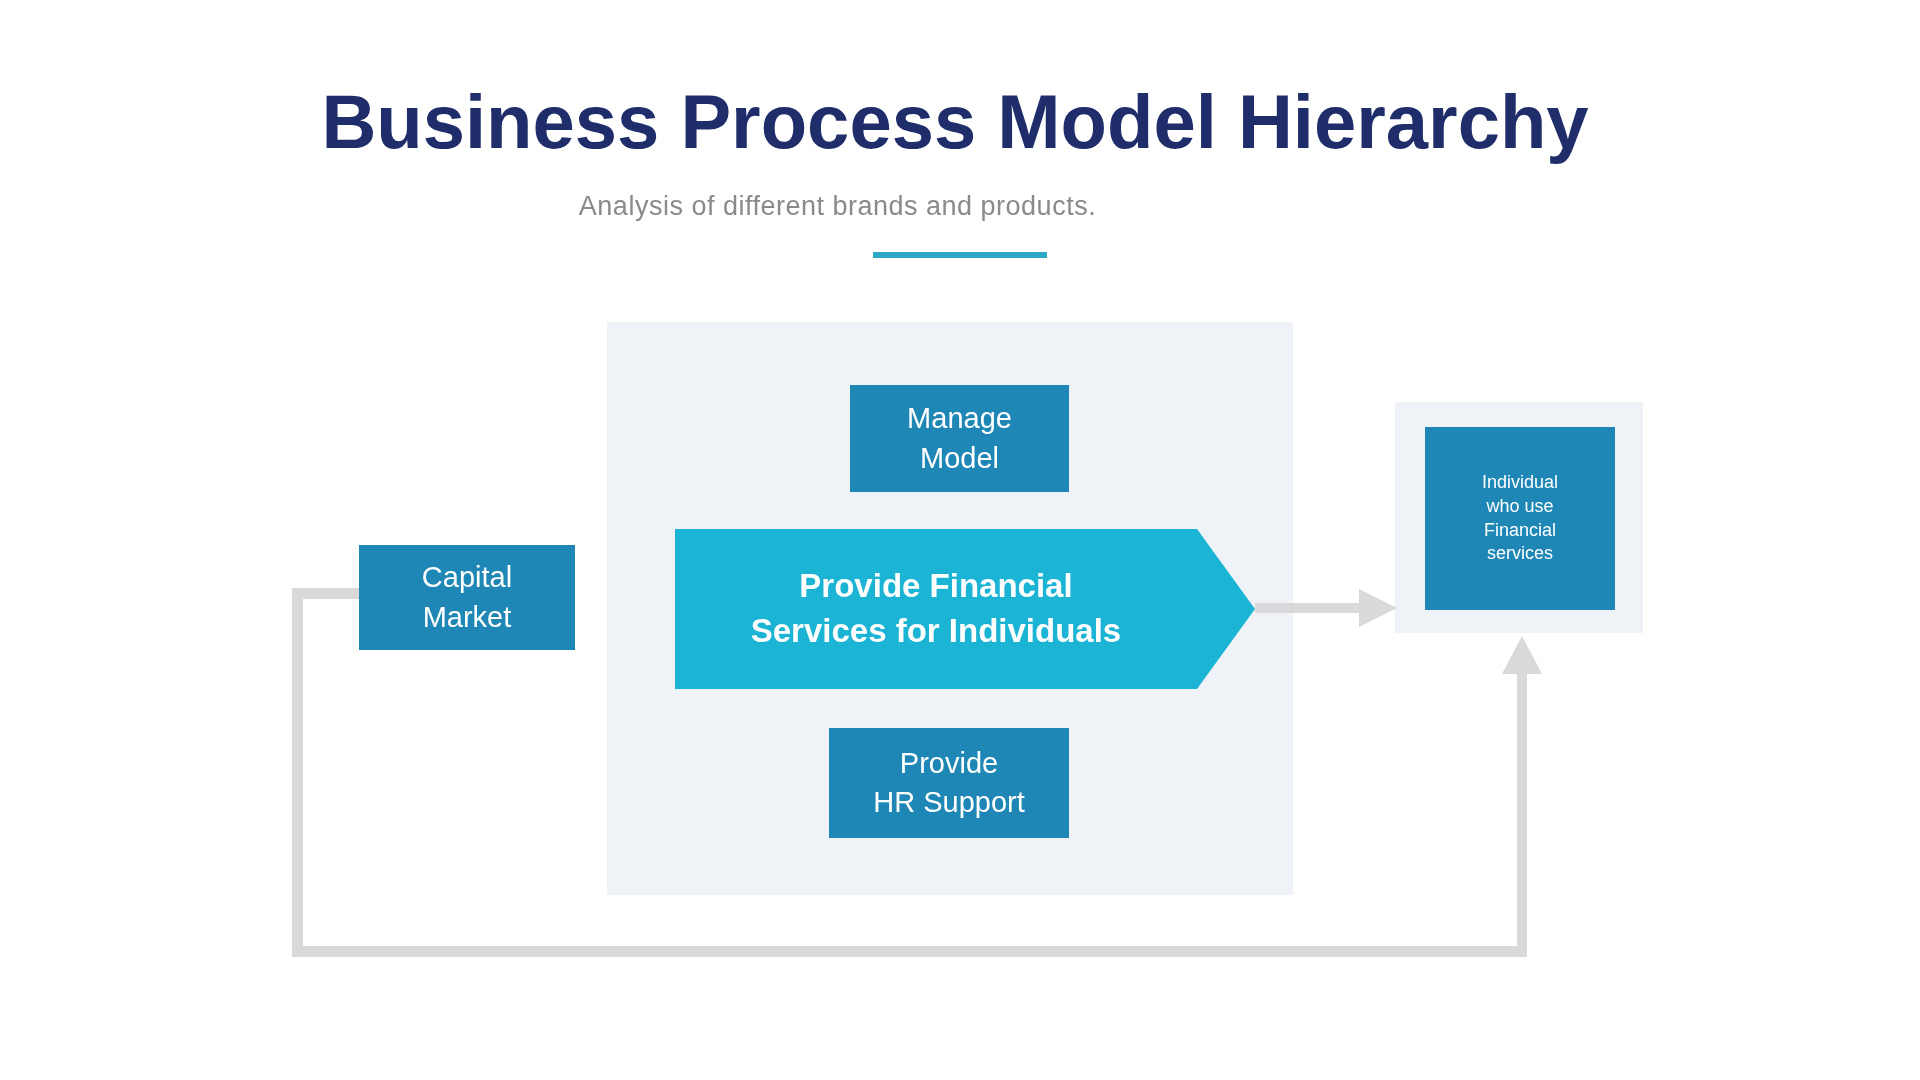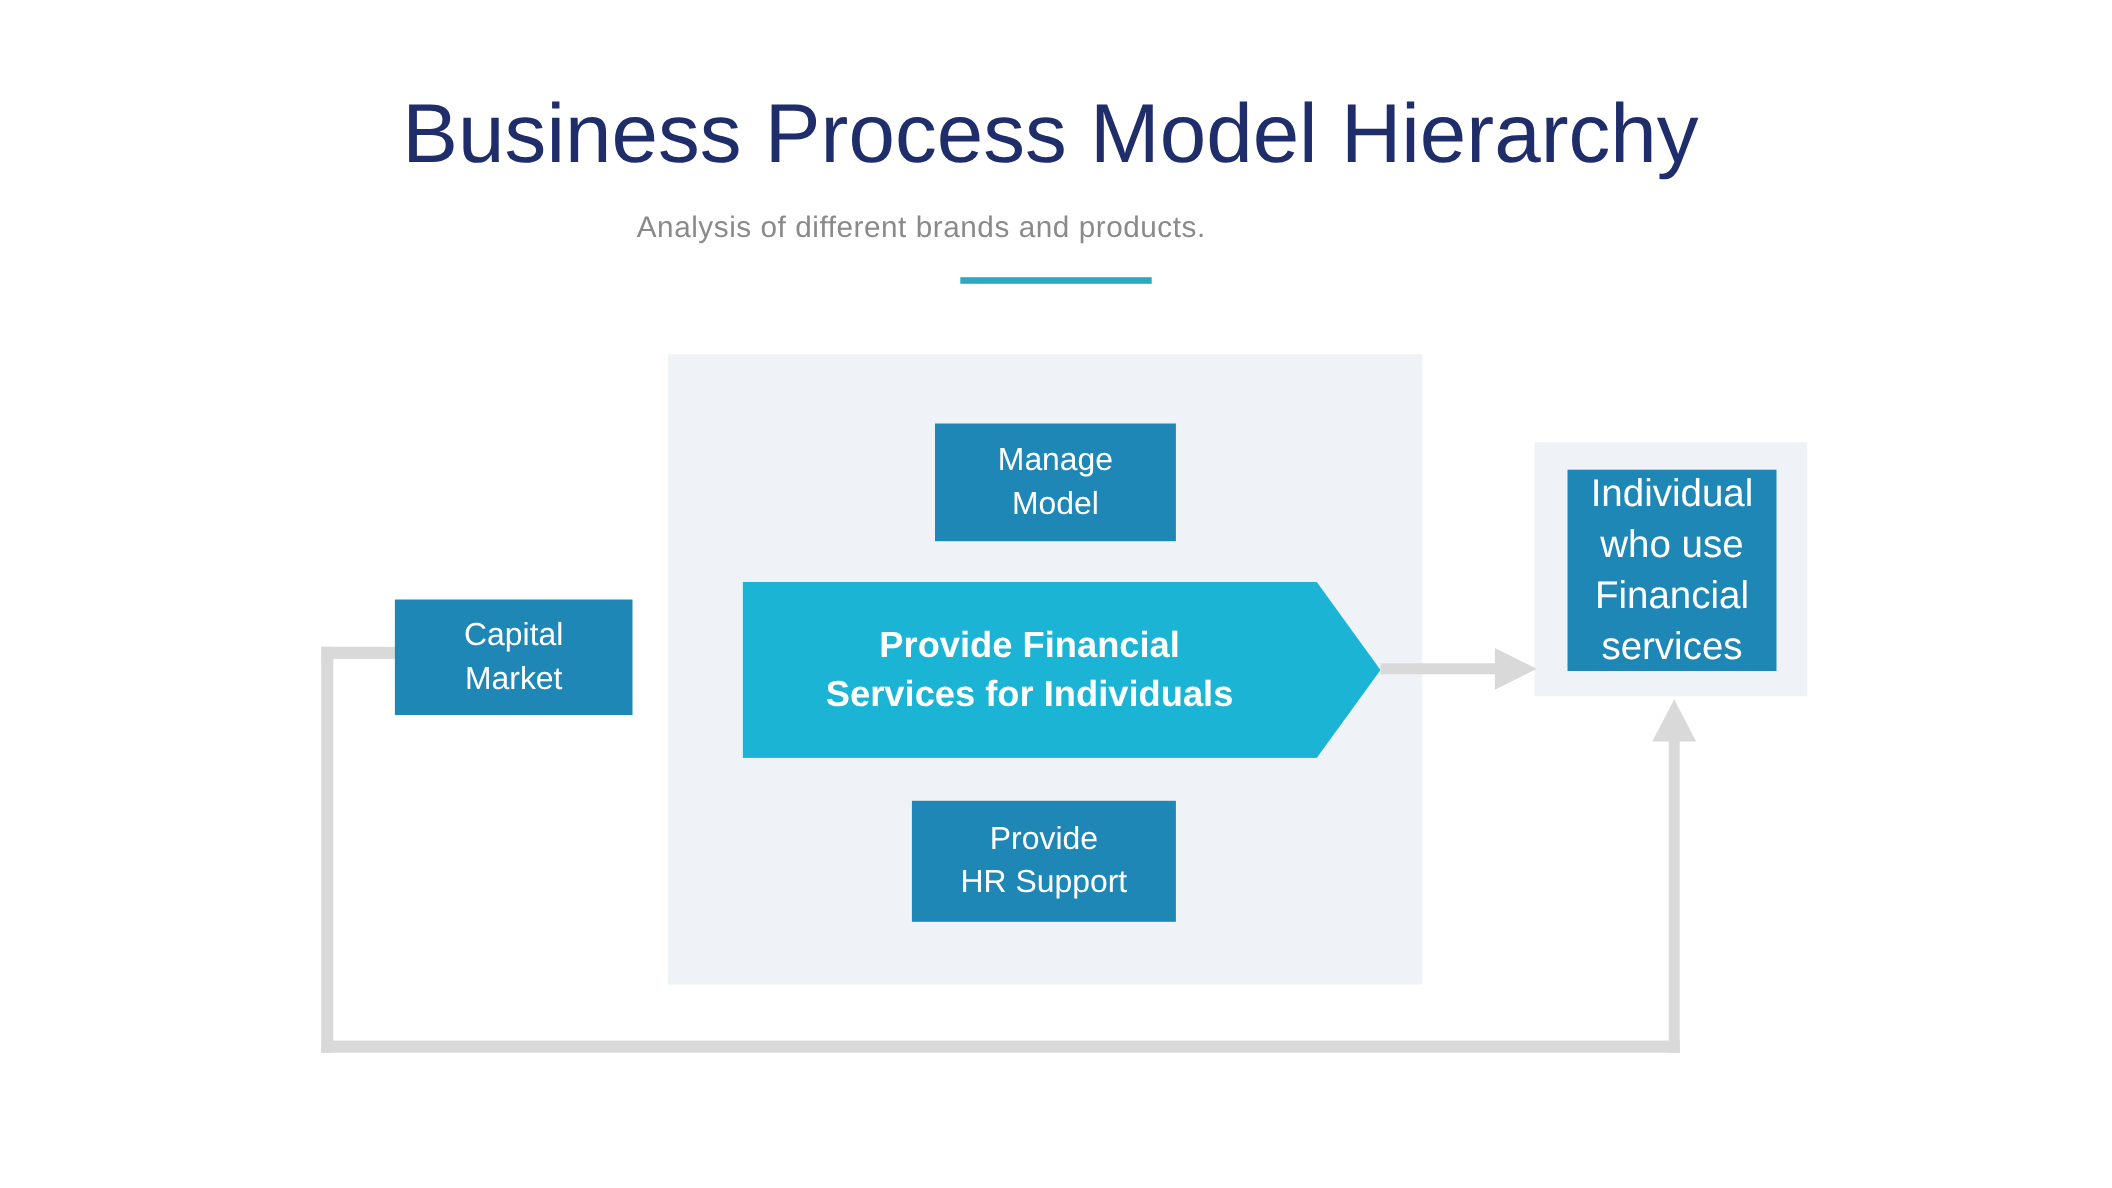--- a/index.html
+++ b/index.html
@@ -17,21 +17,21 @@
   .canvas{
     position:relative;
     width:1920px;height:1080px;
     background:var(--background);
     overflow:hidden;
     font-family:"Liberation Sans", sans-serif;
   }
   .page-title{
     position:absolute;left:0;top:78px;width:1910px;
     text-align:center;
-    font-size:76px;font-weight:normal;
+    font-size:76px;font-weight:bold;
     color:var(--navy);
     letter-spacing:0px;
   }
   .page-subtitle{
     position:absolute;left:0;top:191px;width:1675px;
     text-align:center;
     font-size:27px;
     color:var(--subtitle-gray);
     letter-spacing:0.5px;
   }
@@ -47,21 +47,21 @@
   .node{
     position:absolute;background:var(--box-blue);
     display:flex;align-items:center;justify-content:center;
     color:#fff;text-align:center;
   }
   .node-label{white-space:pre-line;font-size:29px;line-height:1.35;}
   .node-manage{left:850px;top:385px;width:219px;height:107px;}
   .node-hr{left:829px;top:728px;width:240px;height:110px;}
   .node-capital{left:359px;top:545px;width:216px;height:105px;}
   .node-individual{left:1425px;top:427px;width:190px;height:183px;}
-  .node-individual .node-label{font-size:35px;line-height:1.32;}
+  .node-individual .node-label{font-size:18px;line-height:1.32;}
   .center-arrow{
     position:absolute;left:675px;top:529px;width:580px;height:160px;
     background:var(--arrow-cyan);
     clip-path:polygon(0 0, 90% 0, 100% 50%, 90% 100%, 0 100%);
     display:flex;align-items:center;justify-content:center;
     padding-right:58px;
     color:#fff;text-align:center;
   }
   .center-arrow .arrow-label{
     white-space:pre-line;font-size:33px;font-weight:bold;line-height:1.35;

